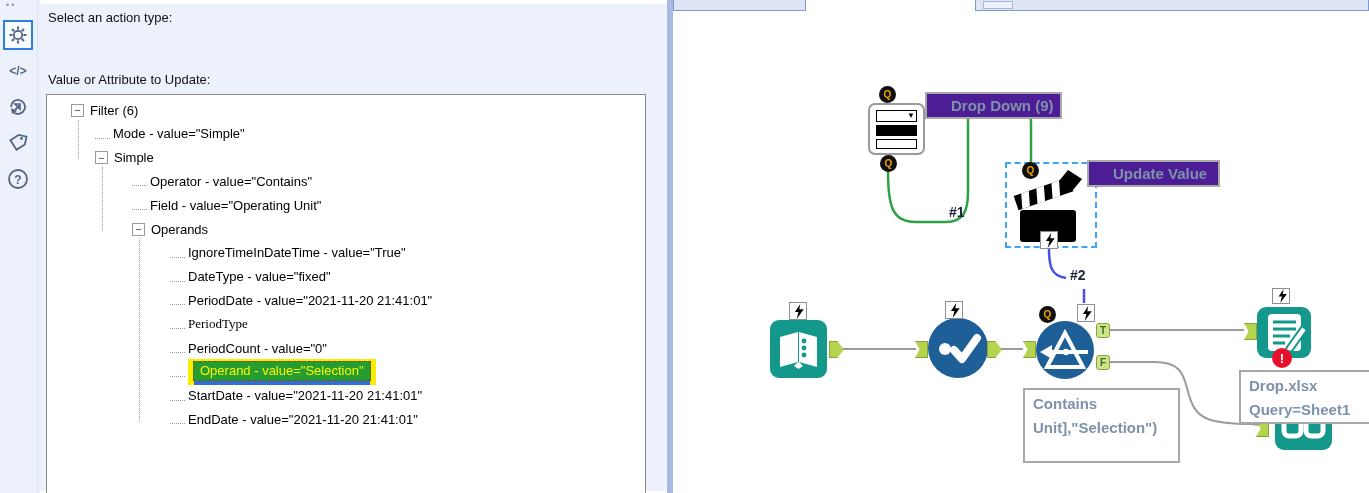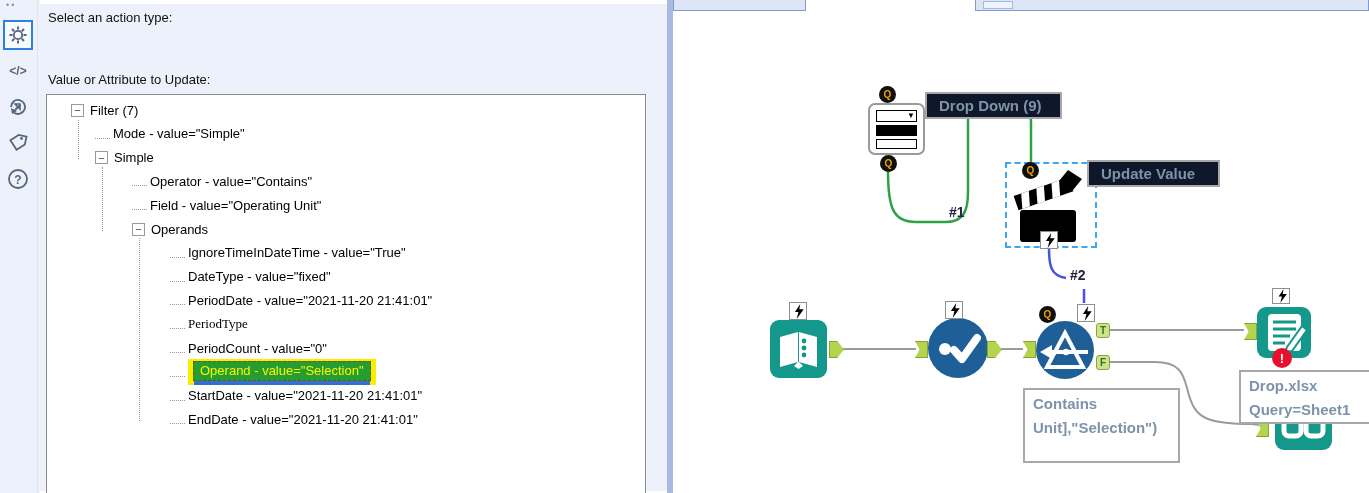--- a/index.html
+++ b/index.html
@@ -57,22 +57,22 @@
   .dd-r2 { height:11px; background:#000; margin-top:3px; }
   .dd-r3 { height:10px; background:#fff; border:1.5px solid #000; margin-top:3px; }
 
   .qanchor { position:absolute; width:17px; height:17px; border-radius:50%; background:#101010;
     color:#f0a300; font-size:10px; font-weight:bold; display:flex; align-items:center;
     justify-content:center; z-index:4; }
   .bolt { position:absolute; width:18px; height:18px; background:#fff; border:1px solid #8f8f8f;
     display:flex; align-items:center; justify-content:center; z-index:4; }
   .sel-rect { position:absolute; border:2px dashed #3da5f5; background:transparent; z-index:2; }
 
-  .tlabel { position:absolute; background:#0f172a; border:2px solid #a8a8a8; color:#7e92aa;
-    font-weight:bold; font-size:15px; padding:3px 12px; z-index:3; white-space:nowrap; }
+  .tlabel { position:absolute; background:#4c1d95; border:2px solid #a8a8a8; color:#7e92aa;
+    font-weight:bold; font-size:15px; padding:3px 24px; z-index:3; white-space:nowrap; }
   .annot { position:absolute; background:#fff; border:2px solid #a8a8a8; color:#7e92aa;
     font-weight:bold; font-size:15px; line-height:24px; padding:2px 8px; z-index:3; white-space:nowrap; }
   .connlbl { position:absolute; color:#20243f; font-size:14px; font-weight:bold; z-index:3; }
 
   .tealtool { background:#13988b; border-radius:9px; }
   .bluetool { background:#1d5f96; border-radius:50%; }
 
   .oanchor { position:absolute; width:15px; height:17px; background:#b5d44e; z-index:2;
     clip-path:polygon(0 0, 55% 0, 100% 50%, 55% 100%, 0 100%); border:1px solid #8ba33c; }
   .ianchor { position:absolute; width:13px; height:17px; background:#b5d44e; border:1px solid #8ba33c;
@@ -264,21 +264,21 @@
     </div>
   </div>
 
   <div class="panel">
     <div class="plabel" style="top:6px;">Select an action type:</div>
     <div class="plabel" style="top:68px;">Value or Attribute to Update:</div>
     <div class="treebox" id="treebox">
 
     <div class="trow" style="top: 5px; left: 24px;">
           <span class="toggle">−</span>
-          <span>Filter (7)</span>
+          <span>Filter (6)</span>
         </div>
         <div class="trow" style="top: 28.8px; left: 48px;">
           <span class="leader"></span>
           <span>Mode - value="Simple"</span>
         </div>
         <div class="trow" style="top: 52.6px; left: 48px;">
           <span class="toggle">−</span>
           <span>Simple</span>
         </div>
         <div class="trow" style="top: 76.4px; left: 85px;">

